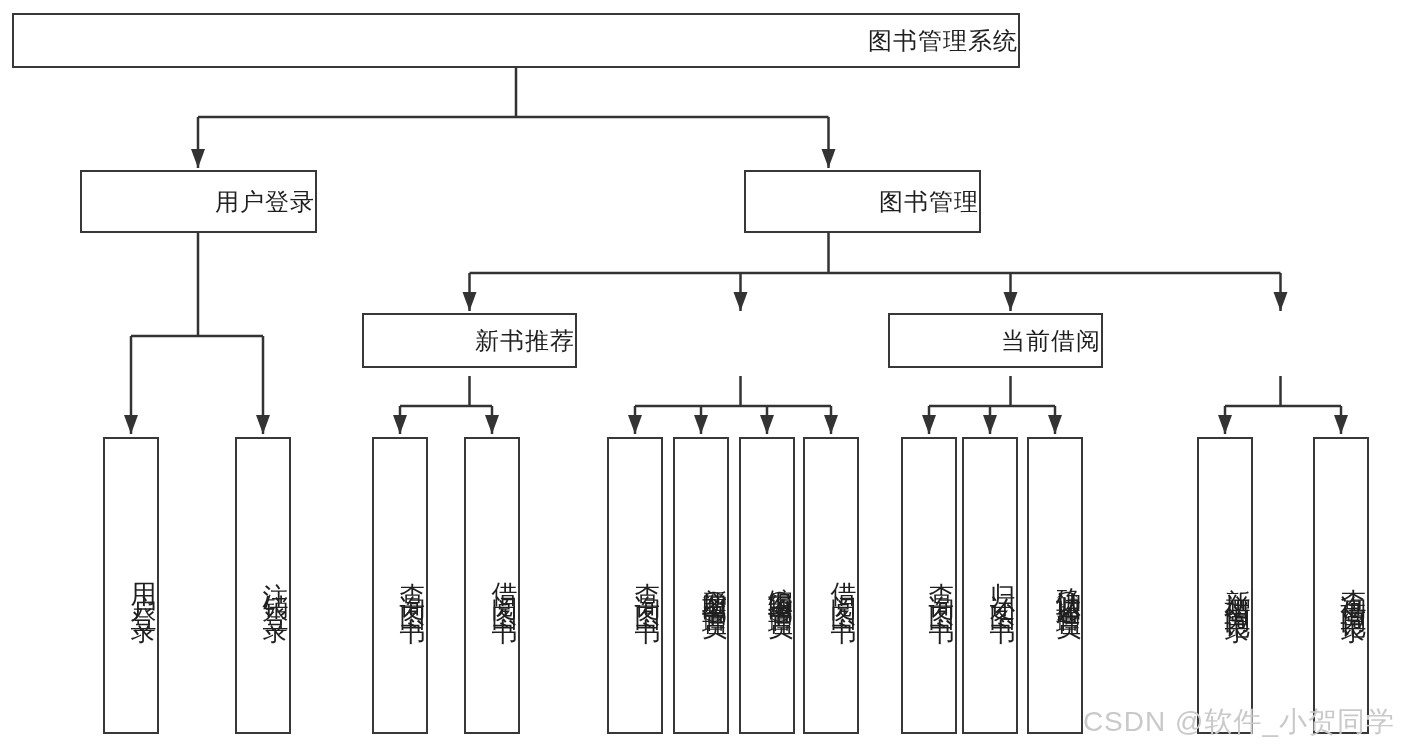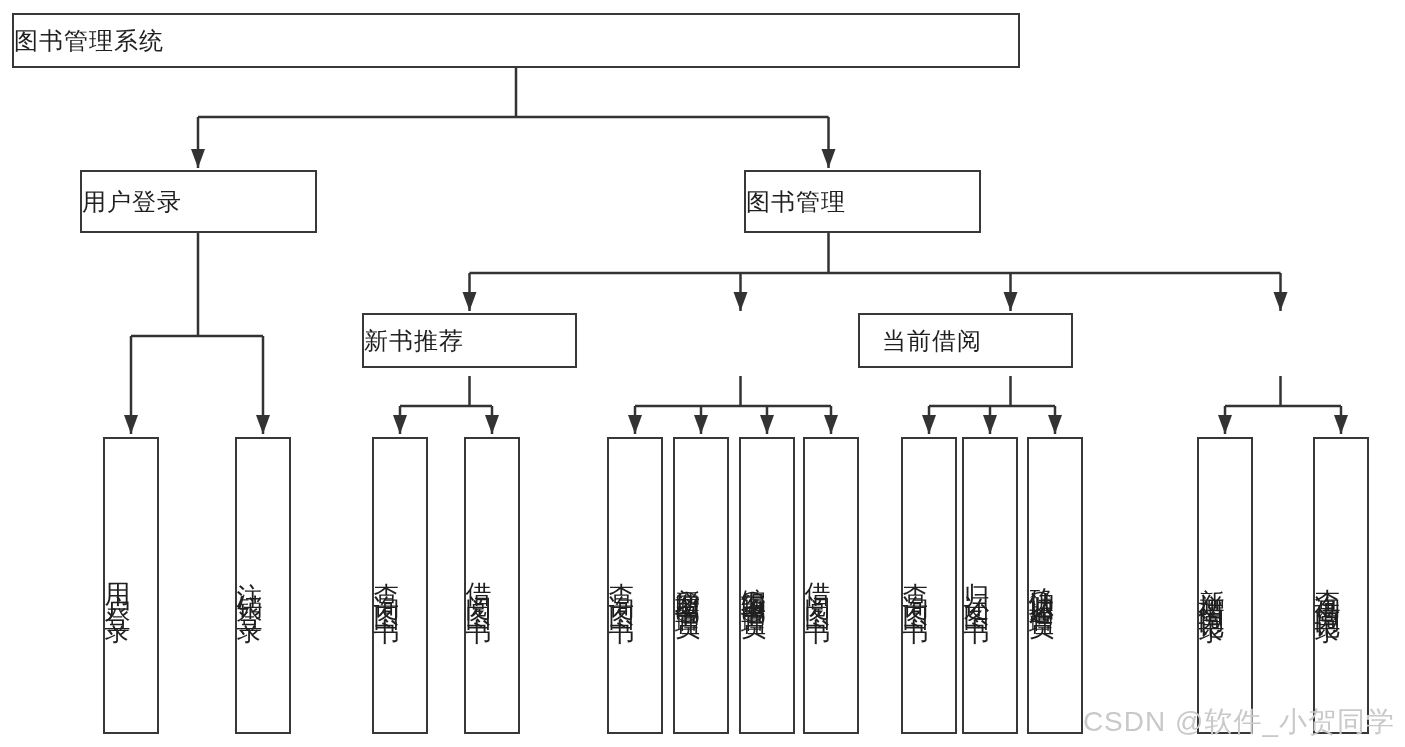--- a/index.html
+++ b/index.html
@@ -11,21 +11,21 @@
   .canvas{
     position:relative;width:1405px;height:747px;background:var(--background);
     overflow:hidden;
   }
   .wires{position:absolute;left:0;top:0;z-index:0;}
   .wires path{fill:none;stroke:var(--line);stroke-width:2.5;}
   .wires marker path{fill:var(--line);stroke:none;}
   .node{
     position:absolute;box-sizing:border-box;background:var(--background);
     border:2.5px solid var(--box-border);color:var(--text);
-    display:flex;align-items:center;justify-content:flex-start;z-index:1;
+    display:flex;align-items:center;justify-content:flex-end;z-index:1;
   }
   .root-box{left:12px;top:13px;width:1008px;height:55px;}
   .l2{top:170px;width:237px;height:63px;}
   .l3{top:313px;width:215px;height:55px;}
   .leaf{top:437px;width:56px;height:297px;}
   .hlabel{font-size:24px;letter-spacing:1px;white-space:nowrap;}
   .vt{
     writing-mode:vertical-rl;text-orientation:mixed;
     font-size:26px;line-height:1;white-space:nowrap;
   }
@@ -85,21 +85,21 @@
   <div class="node l2" style="left:80px;">
     <span class="hlabel">用户登录</span>
   </div>
   <div class="node l2" style="left:744px;">
     <span class="hlabel">图书管理</span>
   </div>
 
   <div class="node l3" style="left:362px;">
     <span class="hlabel">新书推荐</span>
   </div>
-  <div class="node l3" style="left:858px;padding-left:22px;">
+  <div class="node l3" style="left:888px;padding-left:22px;">
     <span class="hlabel">当前借阅</span>
   </div>
 
   <div class="node leaf" style="left:103px;">
     <span class="vt ls12">用户登录</span>
   </div>
   <div class="node leaf" style="left:235px;">
     <span class="vt ls12">注销登录</span>
   </div>
 

